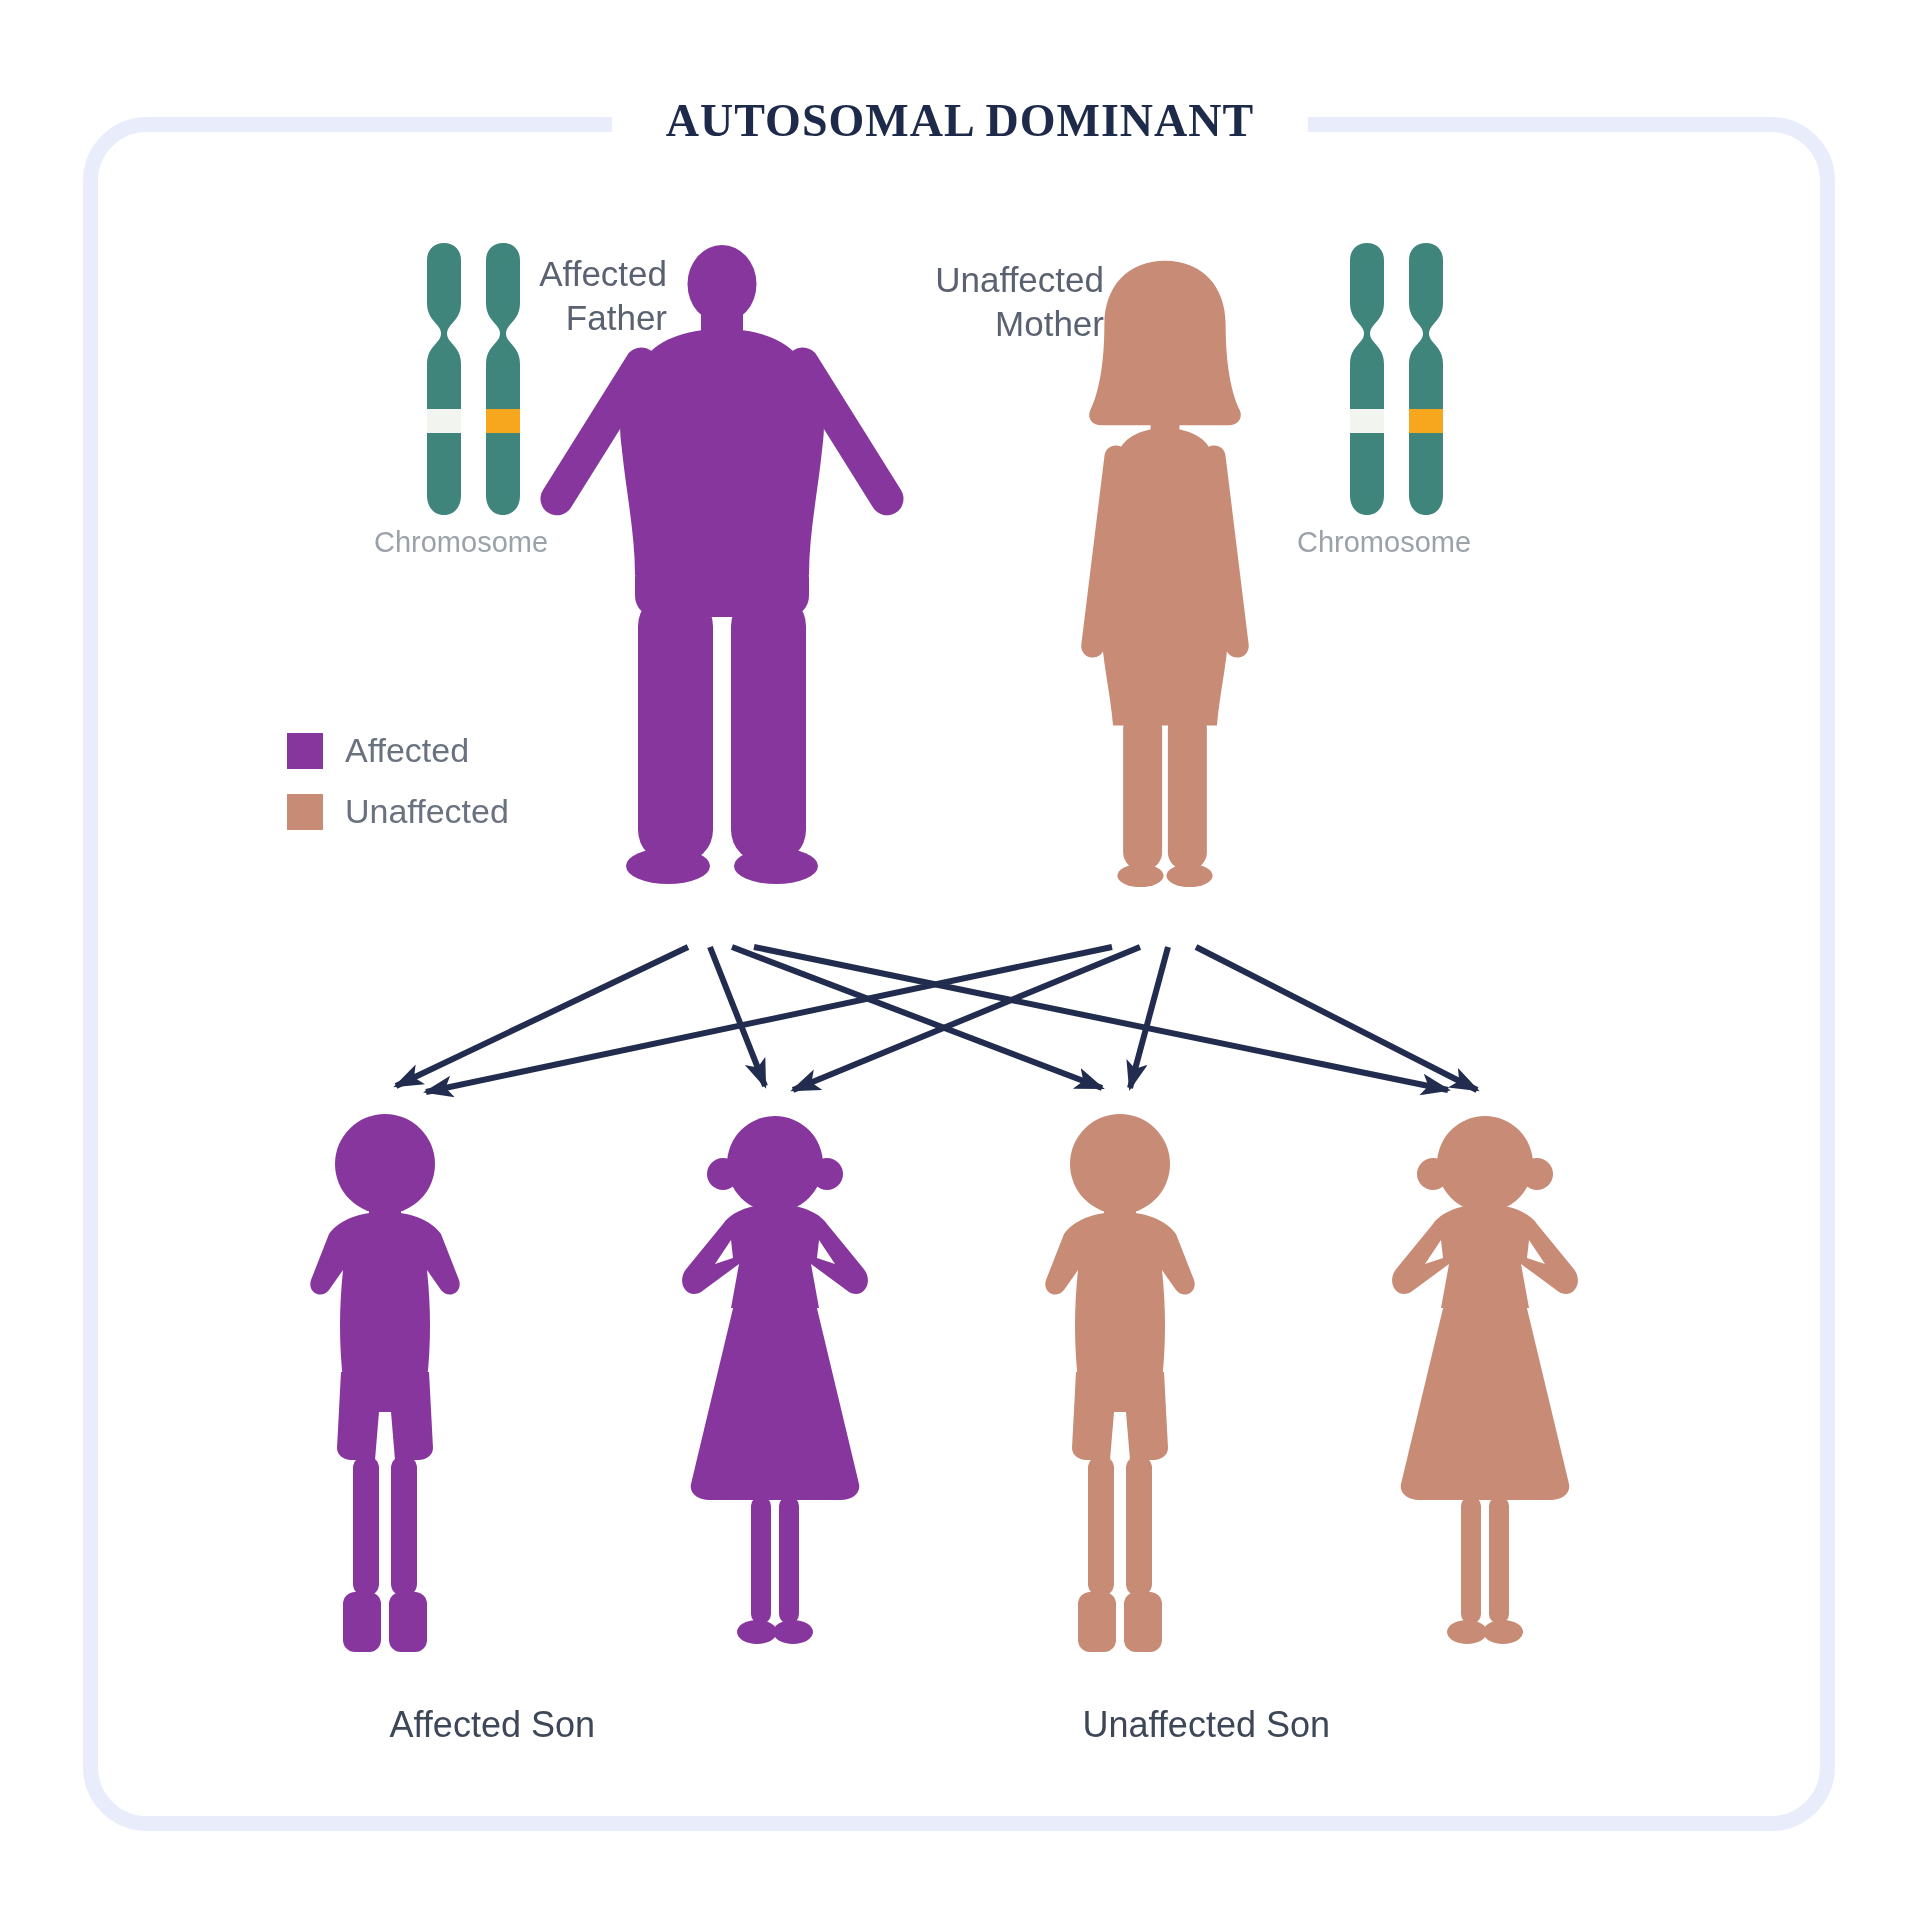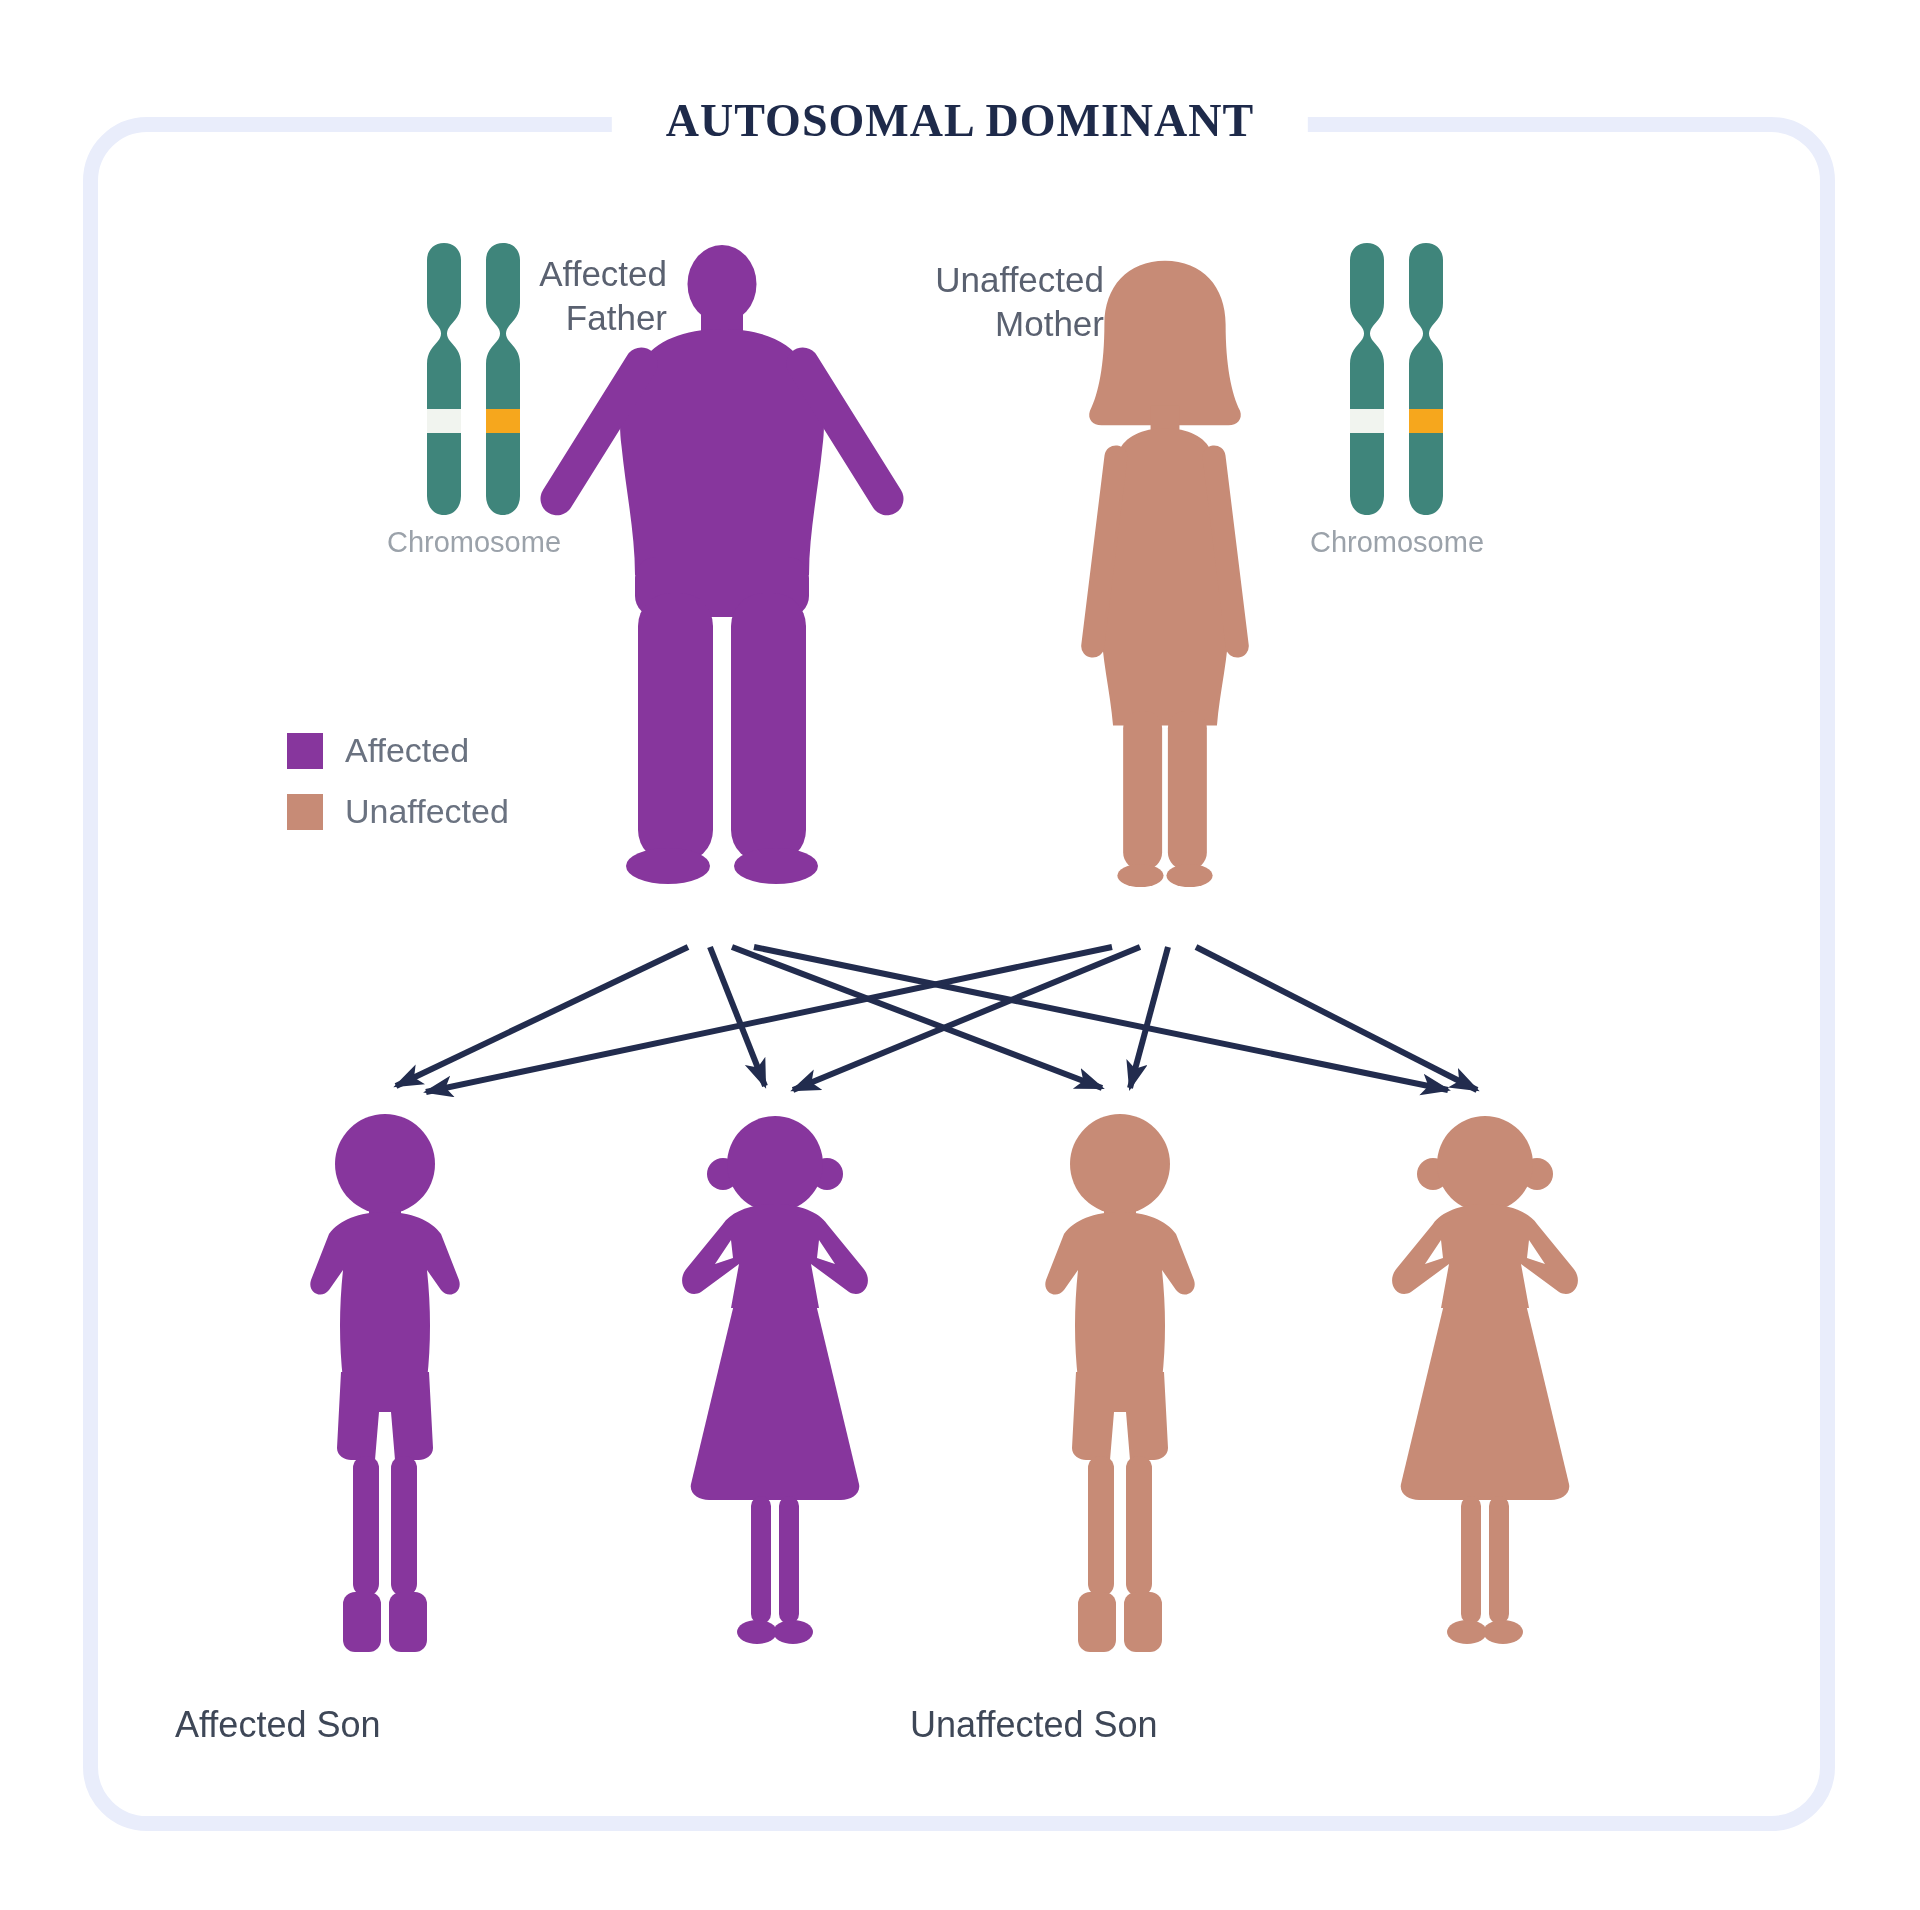--- a/index.html
+++ b/index.html
@@ -33,32 +33,32 @@
   }
   .parent-label{
     width:210px;
     text-align:right;
     font-size:35px;
     line-height:44px;
     color:#5A6170;
   }
   .chromo-label{
     width:200px;
-    text-align:center;
+    text-align:left;
     font-size:29px;
     color:#9BA2AA;
   }
   .legend{left:287px;top:731px;}
   .legend-row{display:flex;align-items:center;margin-bottom:22px;}
   .legend-swatch{width:36px;height:36px;display:block;}
   .legend-text{margin-left:22px;font-size:34px;color:#6A7280;}
   .child-label{
     top:1704px;
     width:420px;
-    text-align:left;
+    text-align:right;
     font-size:36px;
     color:#3E4757;
   }
   svg{display:block;}
 </style>
 </head>
 <body>
 
 <div class="canvas">
 

